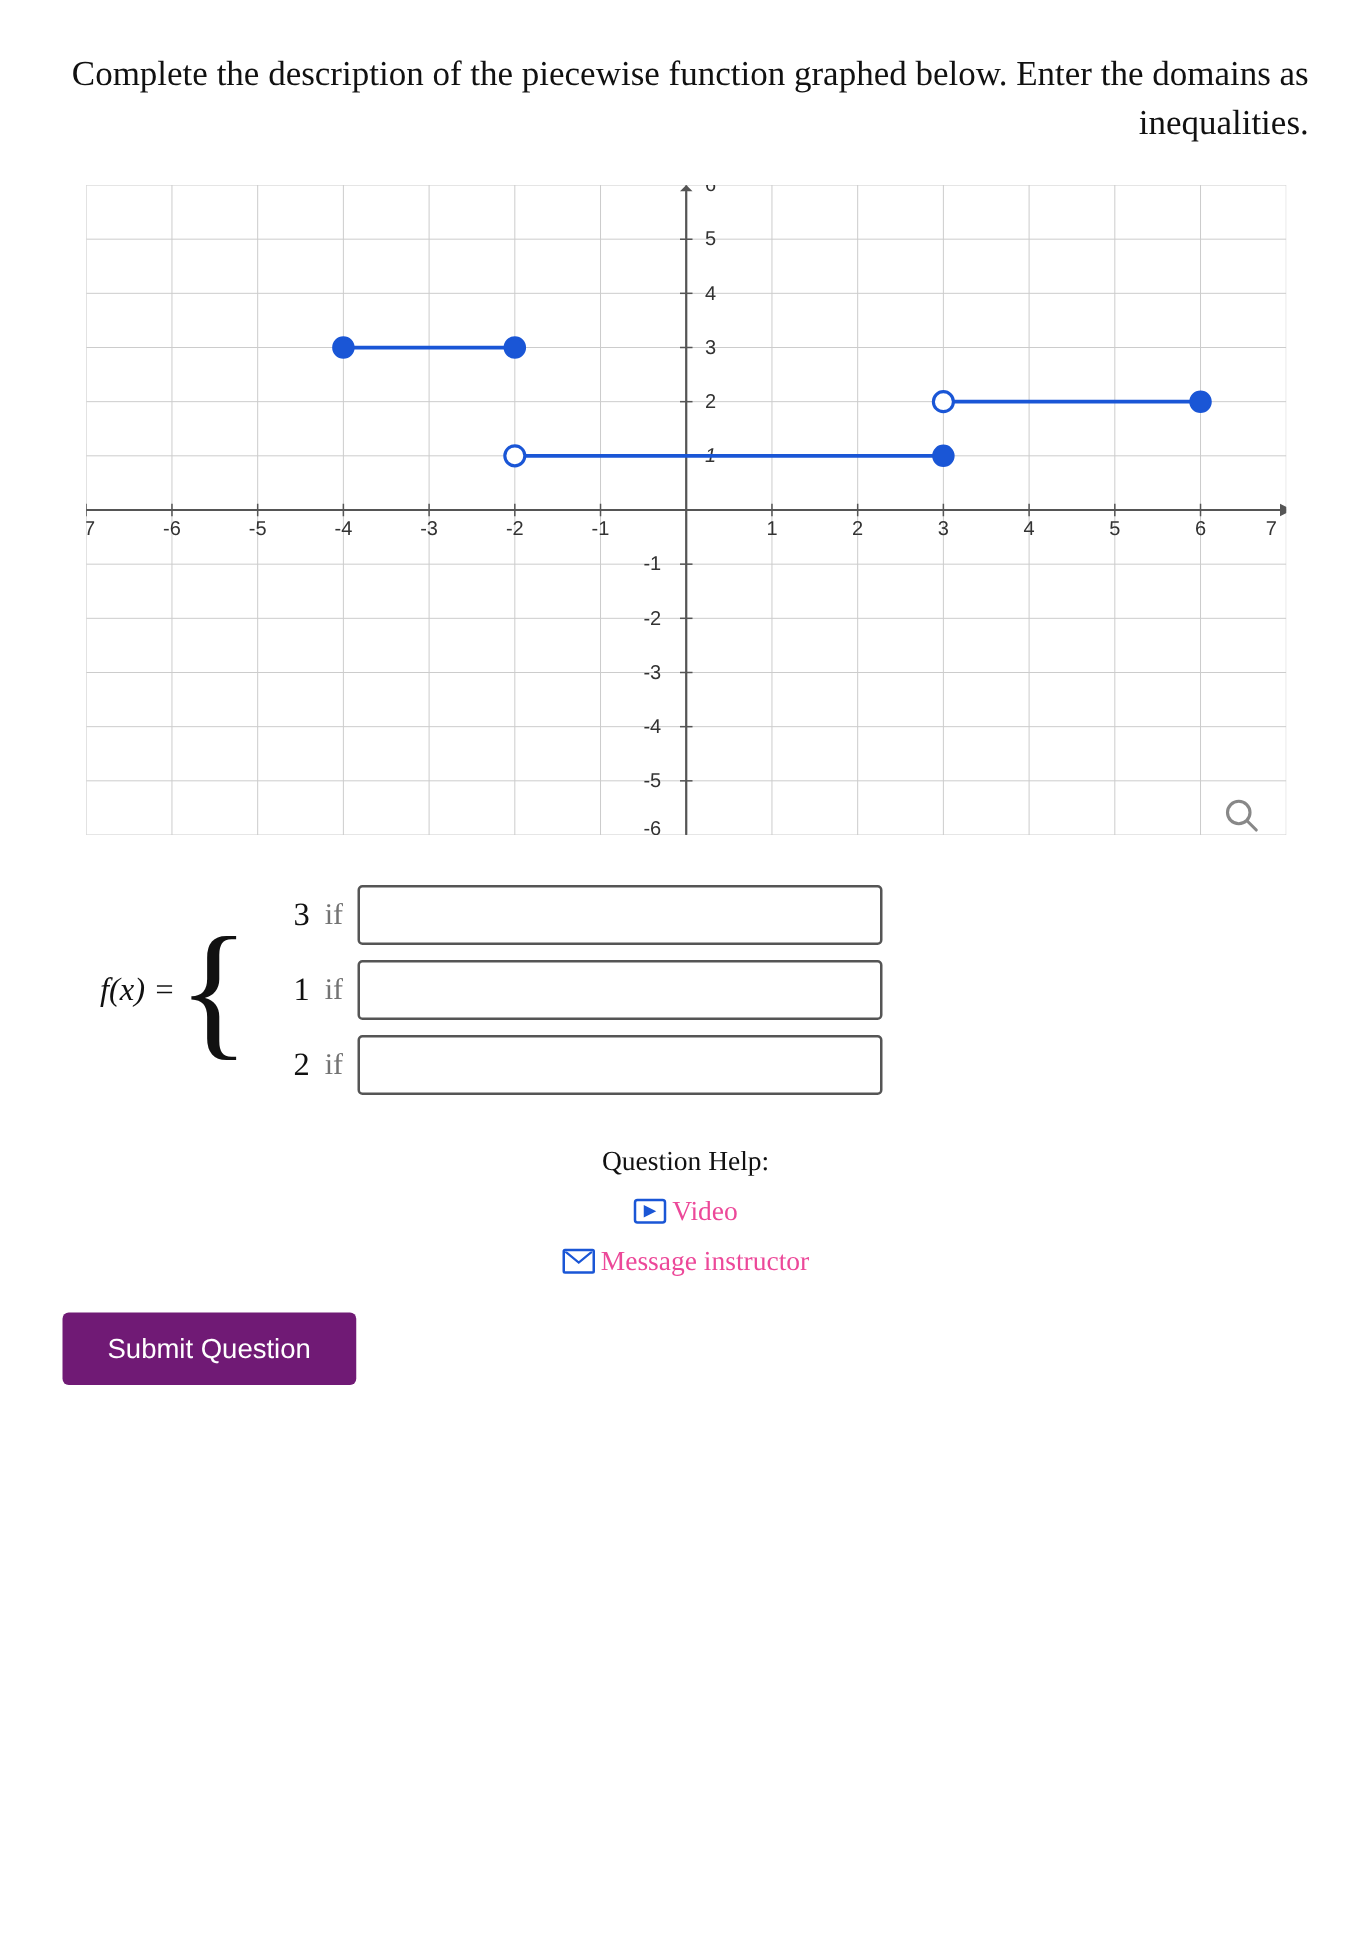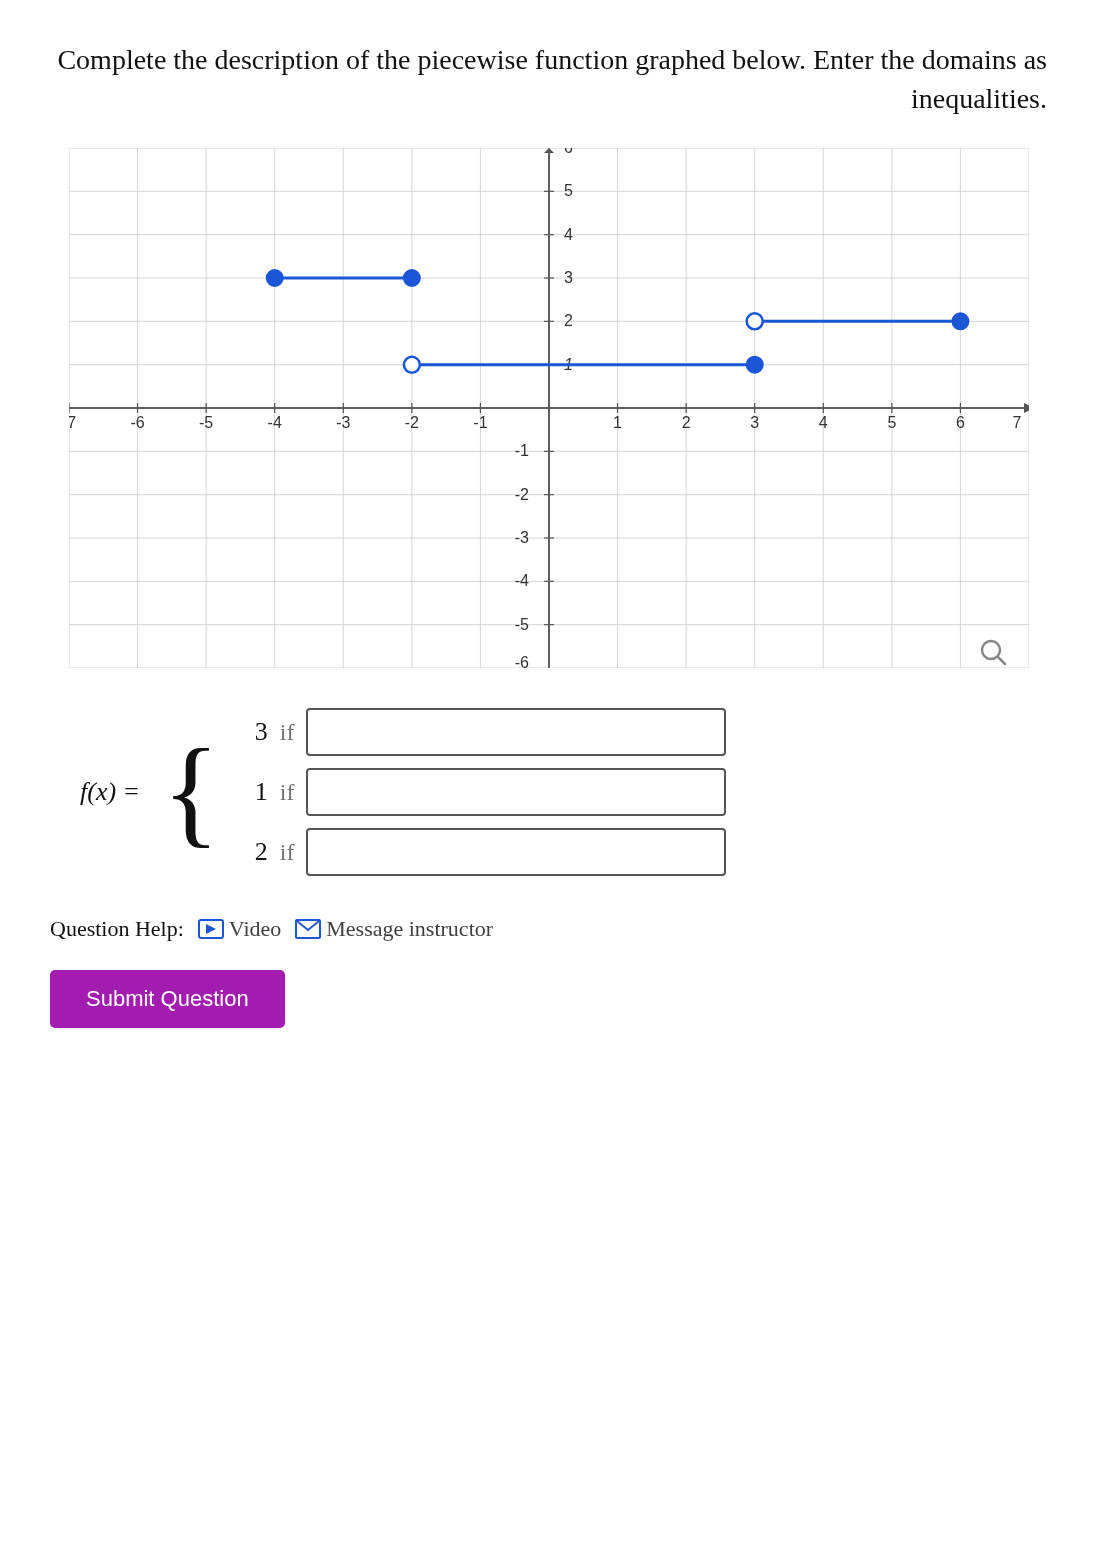--- a/index.html
+++ b/index.html
@@ -29,21 +29,21 @@
       height: 100%;
     }
     .piecewise-container {
       display: flex;
       align-items: center;
       margin: 30px 0 40px 30px;
       font-size: 26px;
     }
     .fx-label {
       font-style: italic;
-      margin-right: 22px;
+      margin-right: 2px;
       font-size: 26px;
     }
     .brace {
       font-size: 120px;
       font-weight: 100;
       line-height: 1;
       margin-right: 18px;
       font-family: 'Times New Roman', serif;
       color: #111;
     }
@@ -74,34 +74,35 @@
       font-size: 18px;
       padding: 0 10px;
       outline: none;
     }
     .question-help {
       font-size: 22px;
       margin-bottom: 28px;
       display: flex;
       align-items: center;
       gap: 14px;
+      flex-direction: column;
     }
     .help-label {
       font-size: 22px;
     }
     .help-link {
-      color: #404040;
+      color: #ec4899;
       text-decoration: none;
       display: flex;
       align-items: center;
       gap: 5px;
       font-size: 22px;
     }
     .submit-btn {
-      background-color: #a21caf;
+      background-color: #701a75;
       color: #fff;
       border: none;
       border-radius: 5px;
       padding: 16px 36px;
       font-size: 22px;
       cursor: pointer;
       font-family: Arial, sans-serif;
     }
   </style>
 </head>

